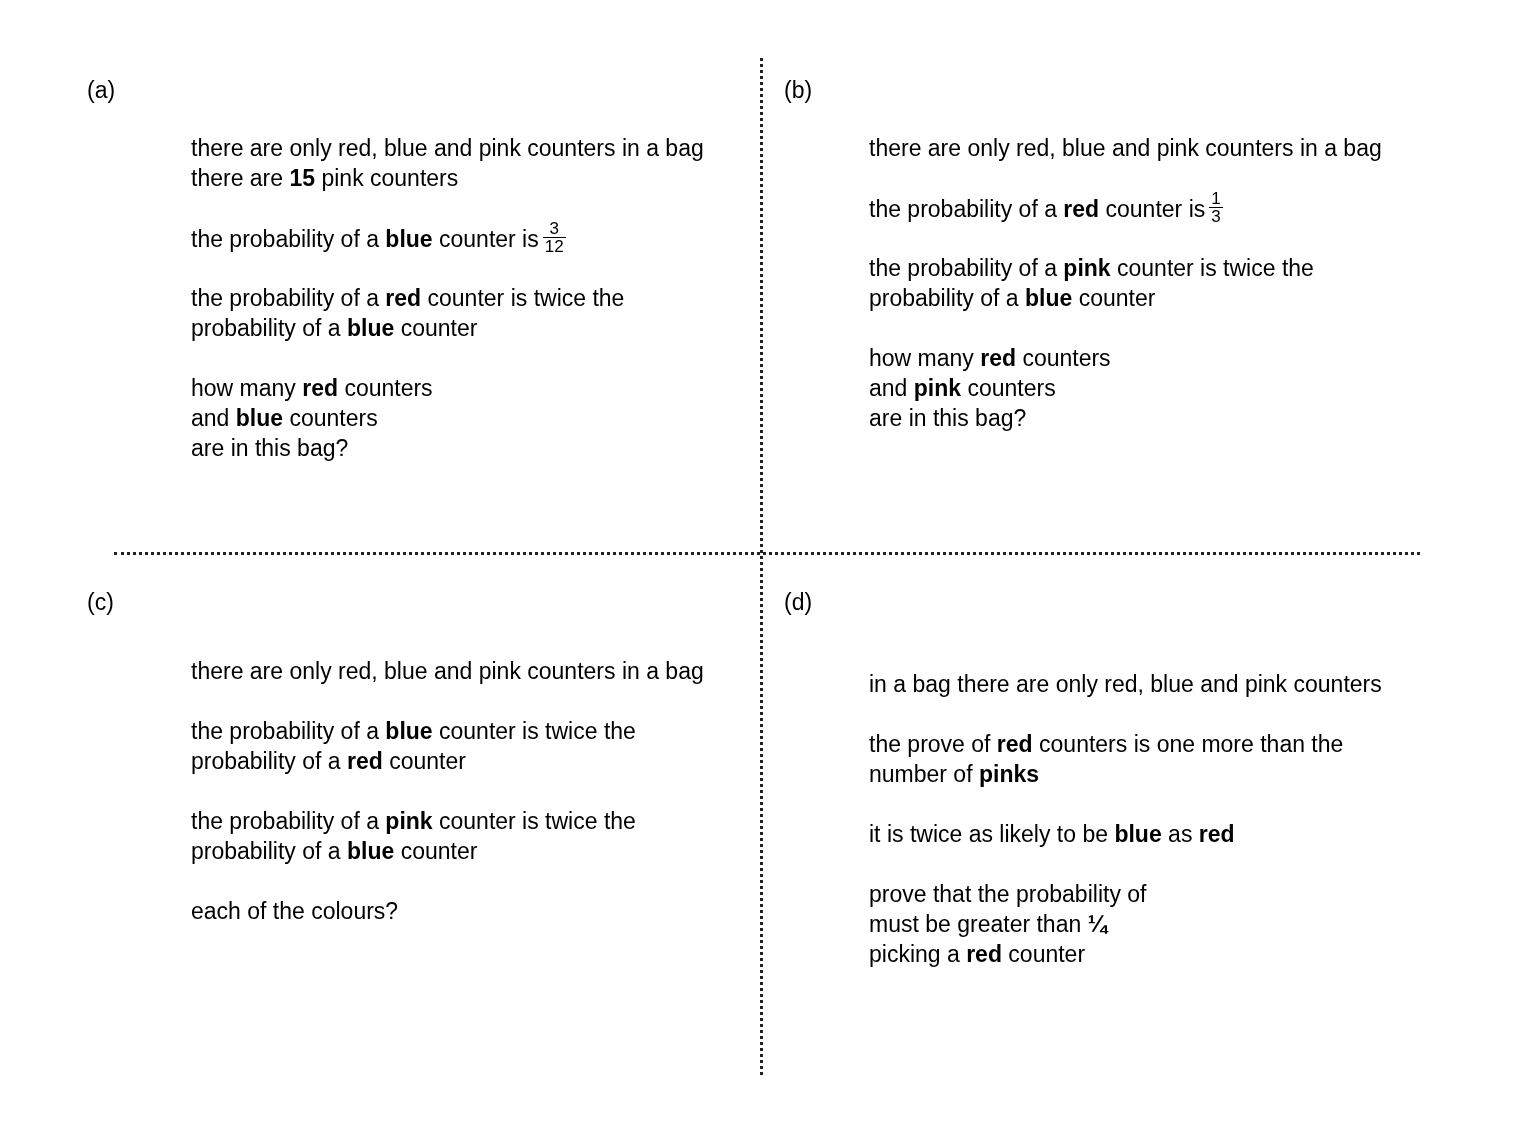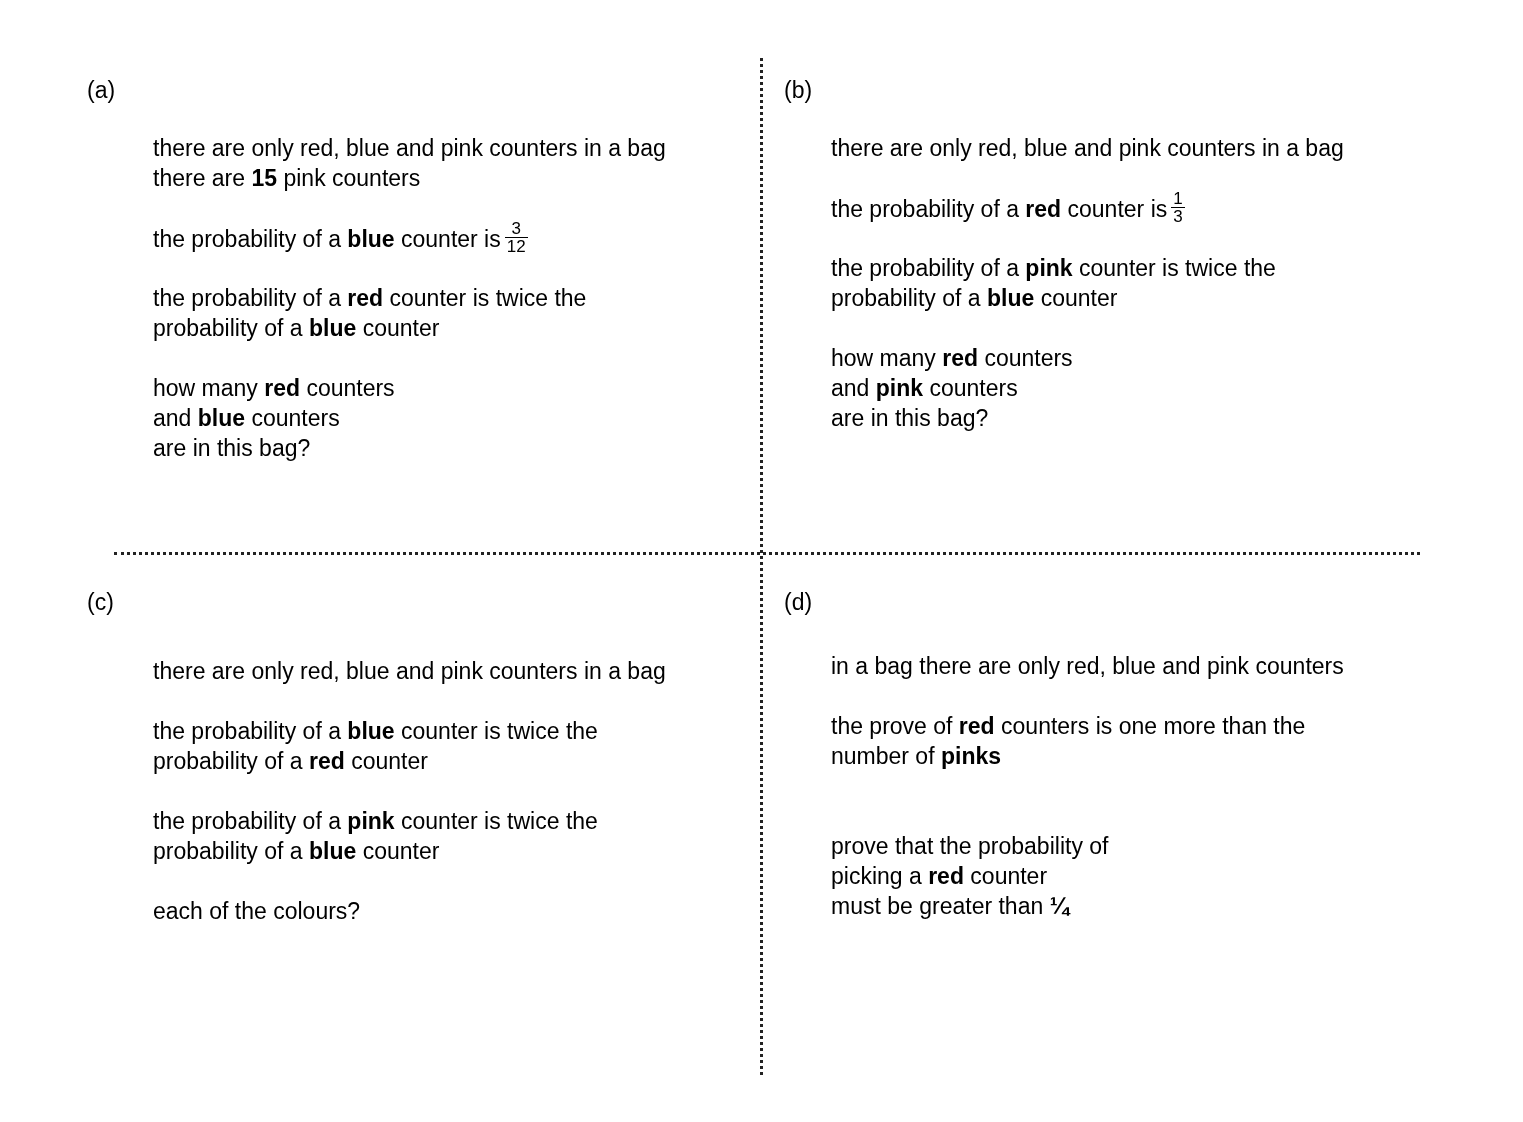--- a/index.html
+++ b/index.html
@@ -4,21 +4,21 @@
 <style>
   html, body { margin: 0; padding: 0; background: #ffffff; }
   body {
     width: 1523px; height: 1122px; position: relative; overflow: hidden;
     font-family: "Liberation Sans", sans-serif; color: #000000;
   }
   .label {
     position: absolute; font-size: 23px; line-height: 26px;
   }
   .block {
-    position: absolute; font-size: 23px; line-height: 30px; white-space: nowrap;
+    position: absolute; font-size: 23px; line-height: 30px; white-space: nowrap; margin-left: 38px;
   }
   .line { display: block; height: 30px; }
   .gap { display: block; height: 30px; }
   b { font-weight: bold; }
   .frac {
     display: inline-block; vertical-align: middle; text-align: center;
     font-size: 17px; line-height: 17px; margin-left: 4px; position: relative; top: -3px;
   }
   .frac .num { display: block; padding: 0 2px; border-bottom: 1.5px solid #000; }
   .frac .den { display: block; padding: 0 2px; }
@@ -80,24 +80,25 @@
     <span class="gap"></span>
     <span class="line"><span>the probability of a </span><b>pink</b><span> counter is twice the</span></span>
     <span class="line"><span>probability of a </span><b>blue</b><span> counter</span></span>
     <span class="gap"></span>
     <span class="line"><span>each of the colours?</span></span>
   </div>
 </section>
 
 <section>
   <div class="label" style="left:784px; top:589px;">(d)</div>
-  <div class="block" style="left:831px; top:651px;">
+  <div class="block" style="left:831px; top:669px;">
     <span class="line"><span>in a bag there are only red, blue and pink counters</span></span>
     <span class="gap"></span>
     <span class="line"><span>the prove of </span><b>red</b><span> counters is one more than the</span></span>
     <span class="line"><span>number of </span><b>pinks</b></span>
     <span class="gap"></span>
+    <span class="line"><span>it is twice as likely to be </span><b>blue</b><span> as </span><b>red</b></span>
     <span class="gap"></span>
     <span class="line"><span>prove that the probability of</span></span>
+    <span class="line"><span>must be greater than </span><b>¼</b></span>
     <span class="line"><span>picking a </span><b>red</b><span> counter</span></span>
-    <span class="line"><span>must be greater than </span><b>¼</b></span>
   </div>
 </section>
 
 </body></html>

